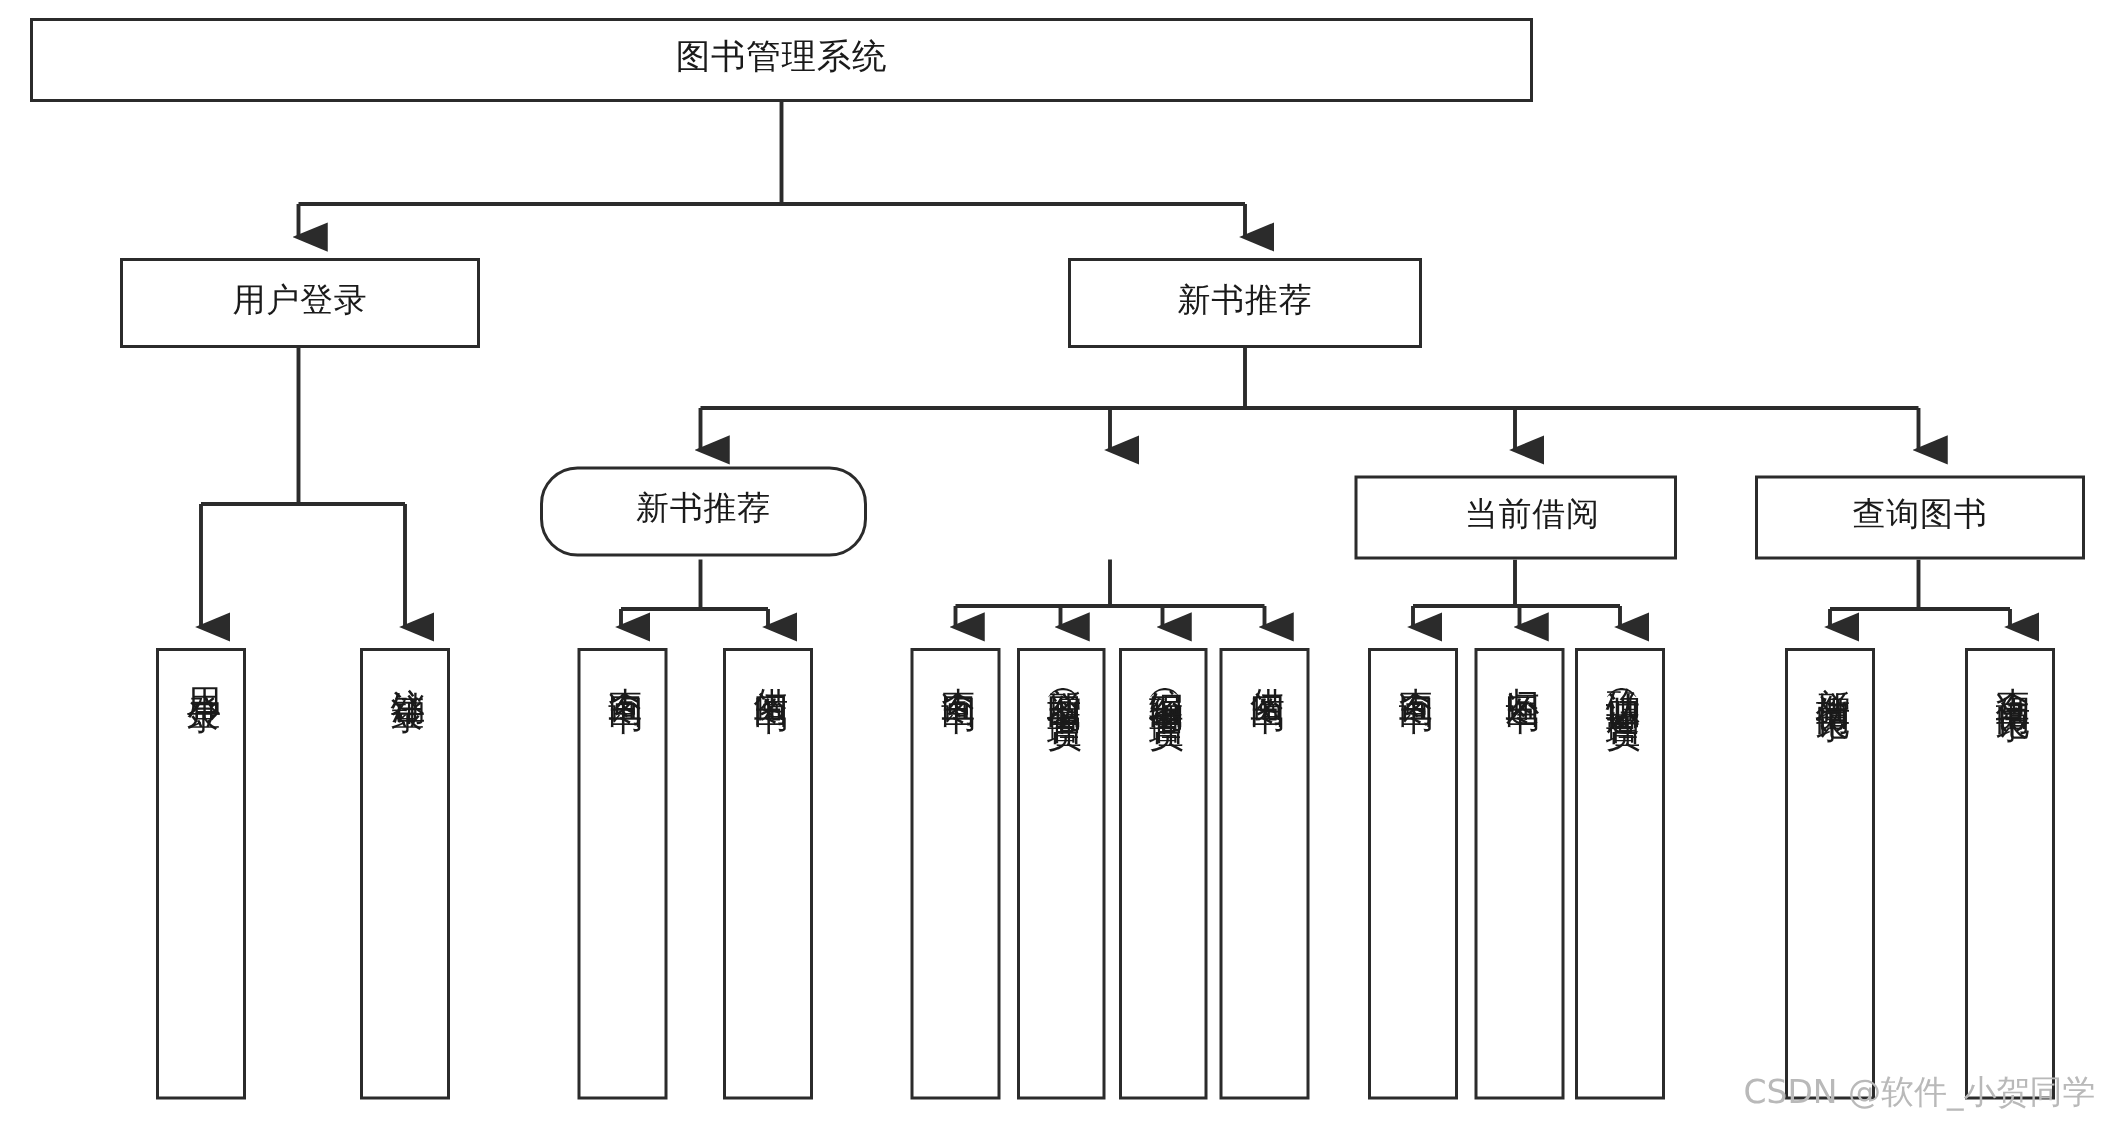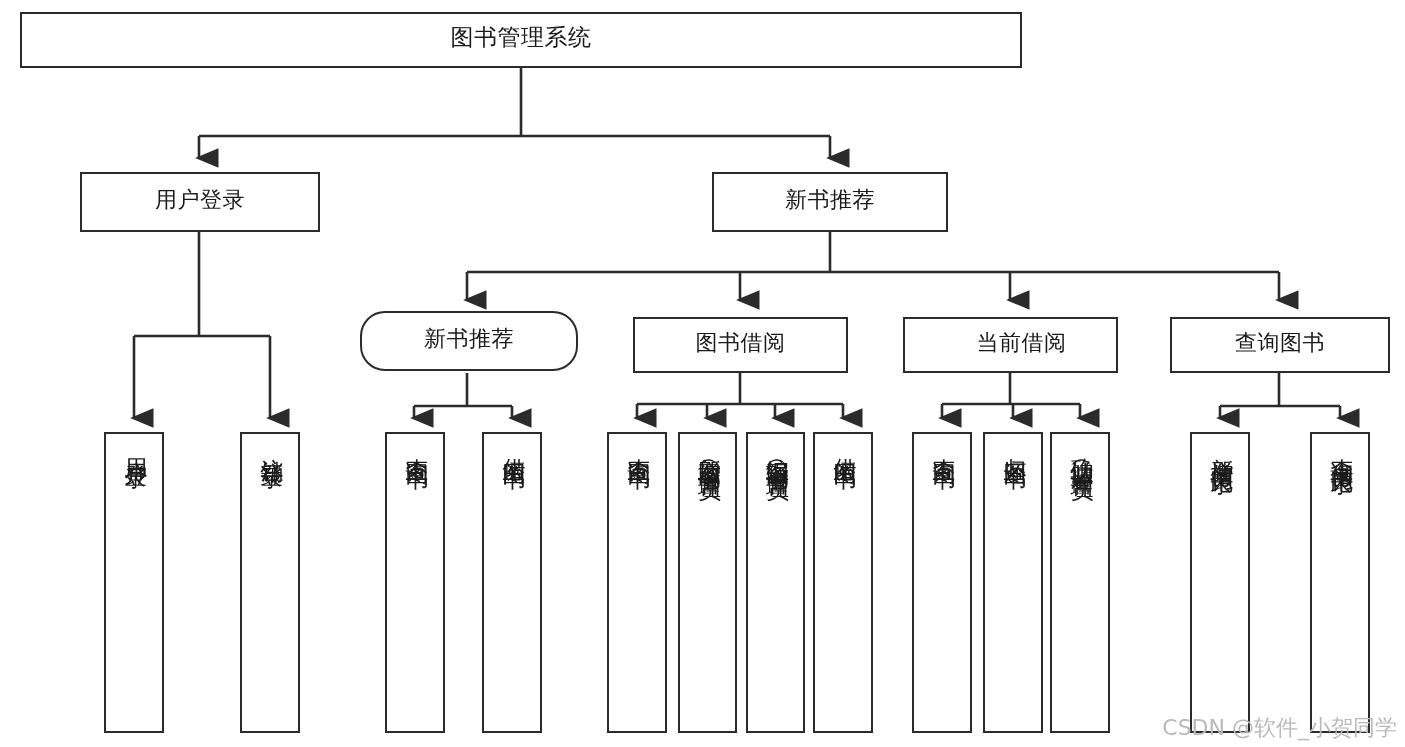--- a/index.html
+++ b/index.html
@@ -132,23 +132,20 @@
   <div class="node horiz" style="left:80px; top:172px; width:240px; height:60px;">
     <span class="lbl">用户登录</span>
   </div>
   <div class="node horiz" style="left:712px; top:172px; width:236px; height:60px;">
     <span class="lbl">新书推荐</span>
   </div>
 
   <div class="node horiz" style="left:360px; top:311px; width:218px; height:60px;border-radius:25px;">
     <span class="lbl">新书推荐</span>
   </div>
-  <div class="node horiz" style="left:633px; top:317px; width:215px; height:56px;">
-    <span class="lbl">图书借阅</span>
-  </div>
   <div class="node horiz" style="left:903px; top:317px; width:215px; height:56px;padding-left:22px;">
     <span class="lbl">当前借阅</span>
   </div>
   <div class="node horiz" style="left:1170px; top:317px; width:220px; height:56px;">
     <span class="lbl">查询图书</span>
   </div>
 
   <div class="node vert" style="left:104px; top:432px; width:60px; height:301px;">
     <span class="lbl">用户登录</span>
   </div>

